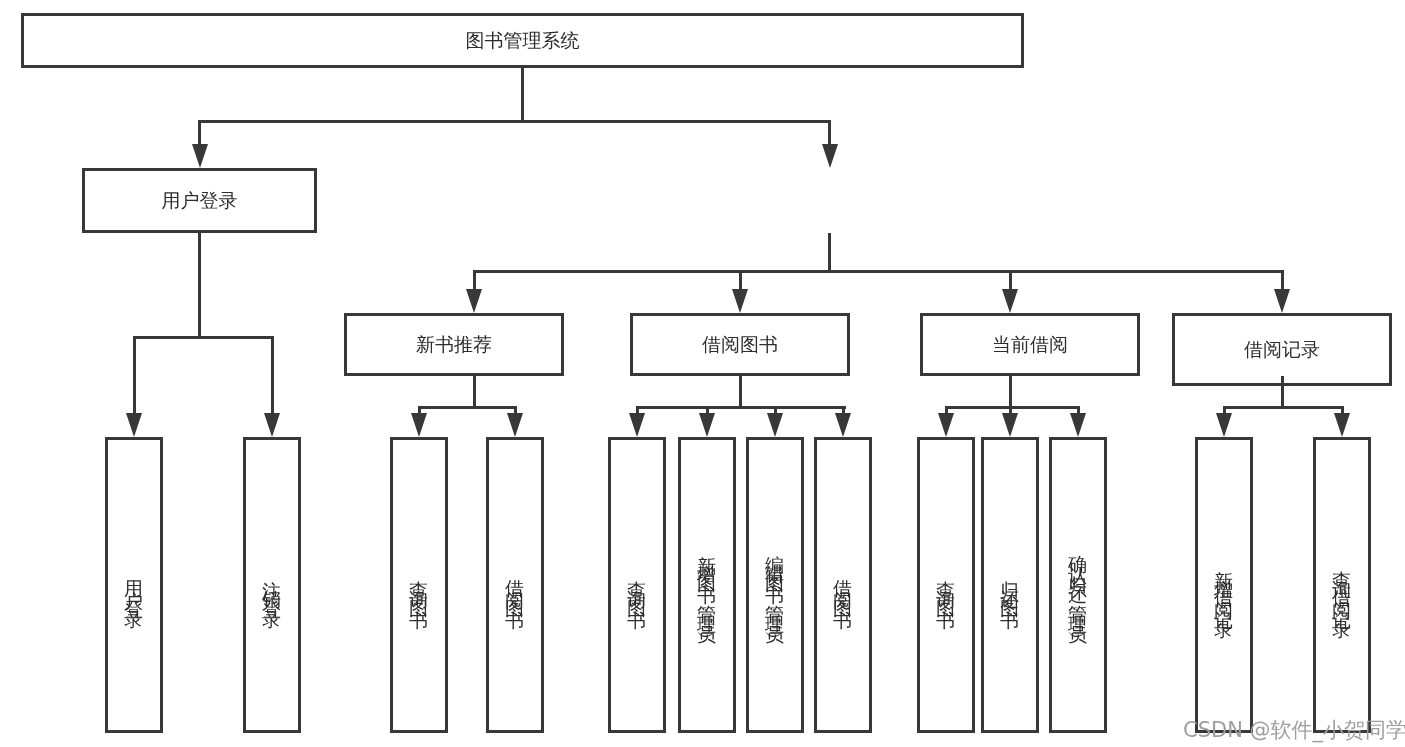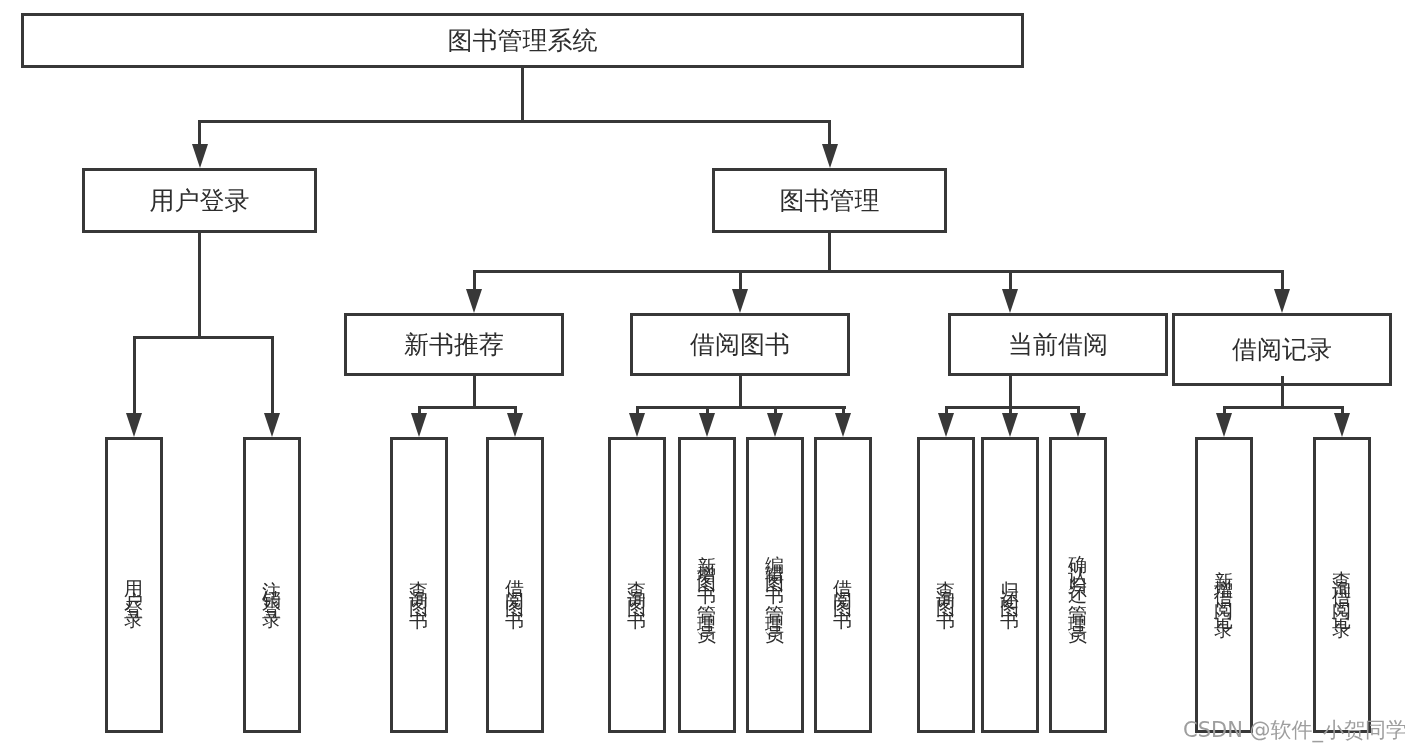--- a/index.html
+++ b/index.html
@@ -10,21 +10,21 @@
   }
   *{margin:0;padding:0;box-sizing:border-box;}
   body{background:#fff;font-family:"DejaVu Sans","Liberation Sans",sans-serif;}
   .stage{
     position:relative;width:1405px;height:747px;background:var(--bg);overflow:hidden;
   }
   .node{
     position:absolute;border:3px solid var(--line);background:#fff;
     display:flex;align-items:center;justify-content:center;color:var(--text);
   }
-  .node.h span{font-size:25px;white-space:nowrap;}
+  .node.h span{font-size:19px;white-space:nowrap;}
   .node.v span{
     writing-mode:vertical-rl;text-orientation:mixed;
     font-size:19px;letter-spacing:10px;line-height:1;
   }
   .hline{position:absolute;height:3px;background:var(--line);}
   .vline{position:absolute;width:3px;background:var(--line);}
   .arrow{
     position:absolute;width:0;height:0;
     border-left:8px solid transparent;border-right:8px solid transparent;
     border-top:24px solid var(--line);
@@ -39,31 +39,28 @@
 
 <div class="stage">
 
   <div class="node h" style="left:21px;top:13px;width:1003px;height:55px">
     <span>图书管理系统</span>
   </div>
 
   <div class="node h" style="left:82px;top:168px;width:235px;height:65px">
     <span>用户登录</span>
   </div>
-  <div class="node h" style="left:712px;top:168px;width:235px;height:65px">
-    <span>图书管理</span>
-  </div>
 
   <div class="node h" style="left:344px;top:313px;width:220px;height:63px">
     <span>新书推荐</span>
   </div>
   <div class="node h" style="left:630px;top:313px;width:220px;height:63px">
     <span>借阅图书</span>
   </div>
-  <div class="node h" style="left:948px;top:313px;width:220px;height:63px">
+  <div class="node h" style="left:920px;top:313px;width:220px;height:63px">
     <span>当前借阅</span>
   </div>
   <div class="node h" style="left:1172px;top:313px;width:220px;height:73px">
     <span>借阅记录</span>
   </div>
 
   <div class="node v" style="left:105px;top:437px;width:58px;height:296px">
     <span>用户登录</span>
   </div>
   <div class="node v" style="left:243px;top:437px;width:58px;height:296px">

